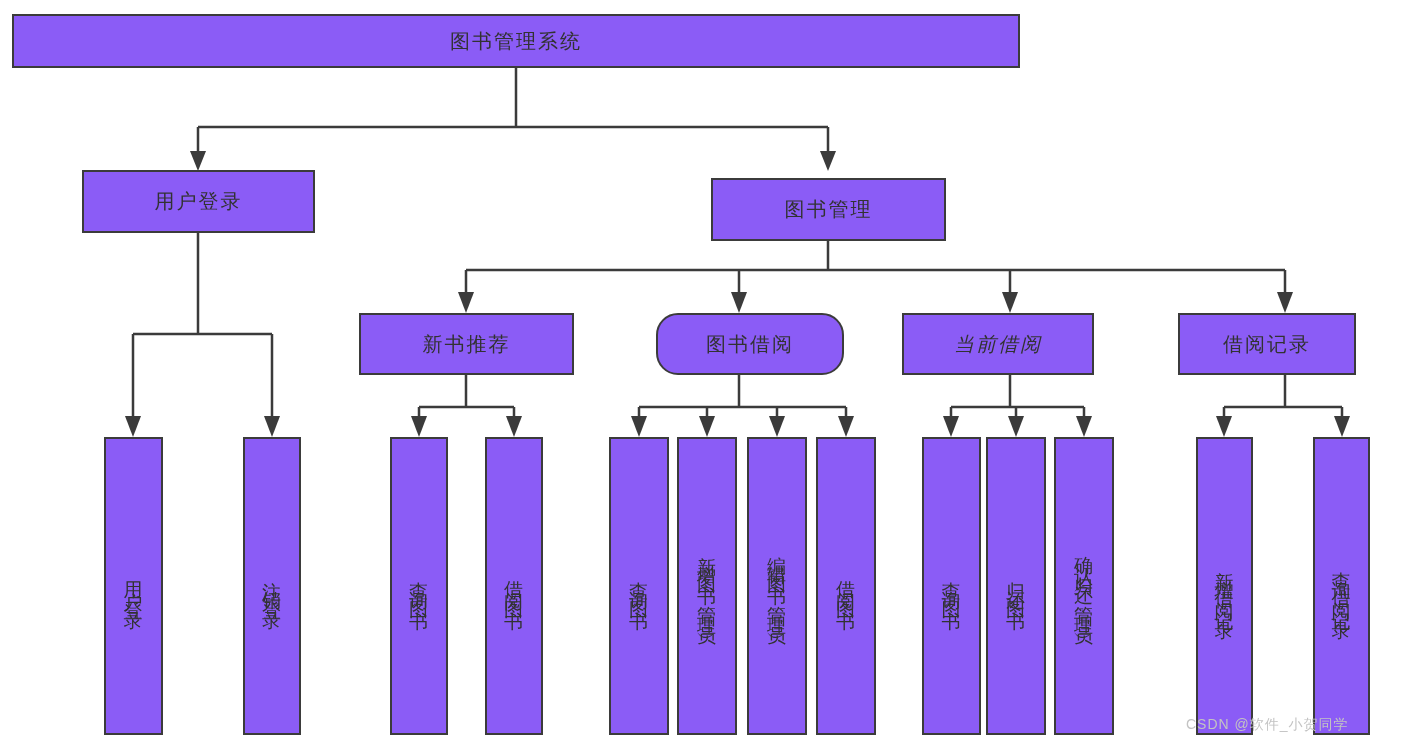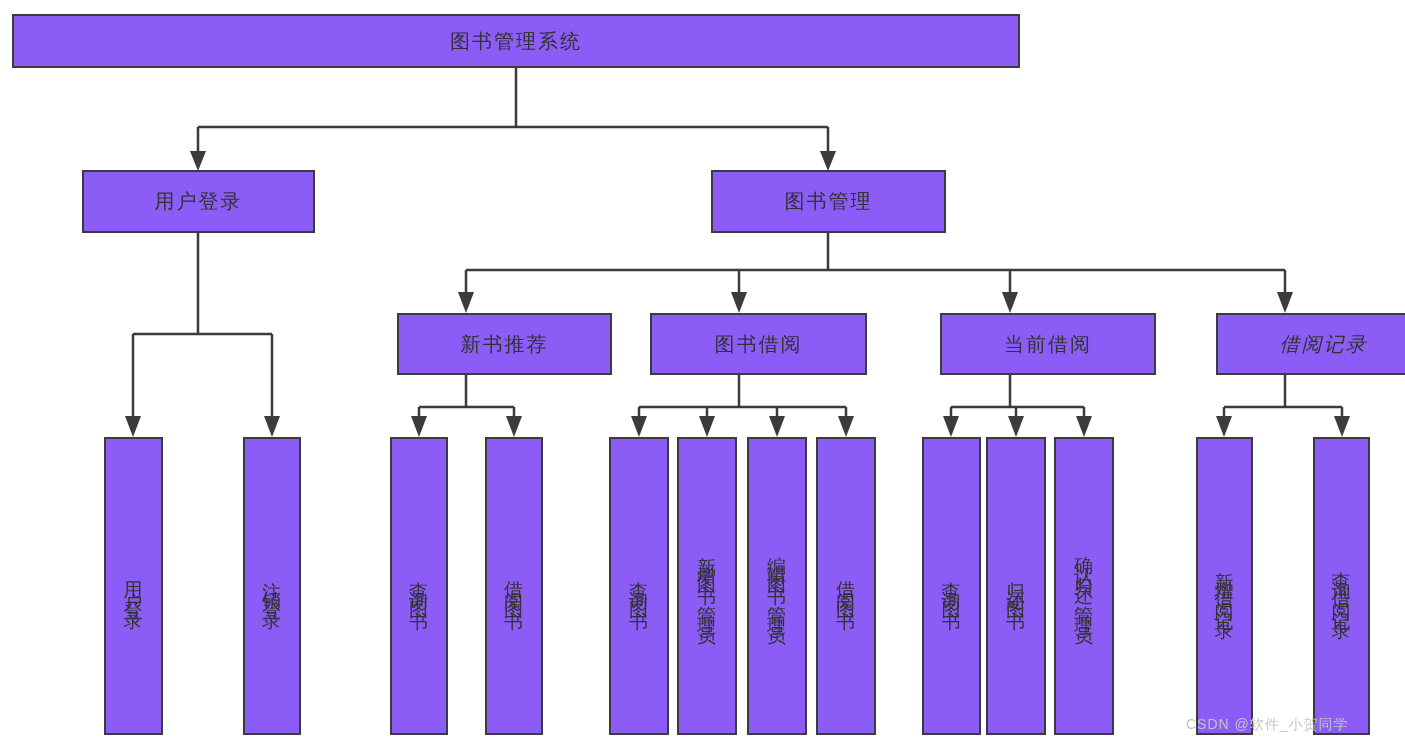--- a/index.html
+++ b/index.html
@@ -32,21 +32,21 @@
     position:absolute;
     left:1186px;top:716px;
     font-size:14px;
     color:#c3c3c3;
     letter-spacing:1px;
     white-space:nowrap;
     z-index:5;
   }
   
   .row2{top:170px;height:63px;}
-  .row3{top:313px;height:62px;margin-left:38px;}
+  .row3{top:313px;height:62px;}
   .leaf{top:437px;height:298px;}
 </style>
 </head>
 <body>
 
 <div id="canvas">
 
   <svg id="connectors" viewBox="0 0 1405 747" xmlns="http://www.w3.org/2000/svg" aria-hidden="true">
     <path fill="none" stroke="#3b3b3b" stroke-width="2.5" d="
       M516 68 V127 M198 127 H828 M198 127 V152 M828 127 V152
@@ -75,26 +75,26 @@
       <polygon points="1008,416 1024,416 1016,437"></polygon>
       <polygon points="1076,416 1092,416 1084,437"></polygon>
       <polygon points="1216,416 1232,416 1224,437"></polygon>
       <polygon points="1334,416 1350,416 1342,437"></polygon>
     </g>
   </svg>
 
   <div class="box hbox" style="left:12px;top:14px;width:1008px;height:54px;">图书管理系统</div>
 
   <div class="box hbox row2" style="left:82px;width:233px;">用户登录</div>
-  <div class="box hbox row2" style="left:711px;width:235px;">图书管理</div>
+  <div class="box hbox row2" style="left:711px;width:235px;margin-top:8px;">图书管理</div>
 
   <div class="box hbox row3" style="left:359px;width:215px;">新书推荐</div>
-  <div class="box hbox row3" style="left:612px;width:217px;">图书借阅</div>
-  <div class="box hbox row3" style="left:902px;width:216px;">当前借阅</div>
-  <div class="box hbox row3" style="left:1178px;width:215px;font-style:italic;">借阅记录</div>
+  <div class="box hbox row3" style="left:656px;width:188px;border-radius:22px;">图书借阅</div>
+  <div class="box hbox row3" style="left:902px;width:192px;font-style:italic;">当前借阅</div>
+  <div class="box hbox row3" style="left:1178px;width:178px;">借阅记录</div>
 
   <div class="box vbox leaf" style="left:104px;width:59px;">用户登录</div>
   <div class="box vbox leaf" style="left:243px;width:58px;">注销登录</div>
 
   <div class="box vbox leaf" style="left:390px;width:58px;">查询图书</div>
   <div class="box vbox leaf" style="left:485px;width:58px;">借阅图书</div>
 
   <div class="box vbox leaf" style="left:609px;width:60px;">查询图书</div>
   <div class="box vbox leaf" style="left:677px;width:60px;">新增图书（管理员）</div>
   <div class="box vbox leaf" style="left:747px;width:60px;">编辑图书（管理员）</div>

